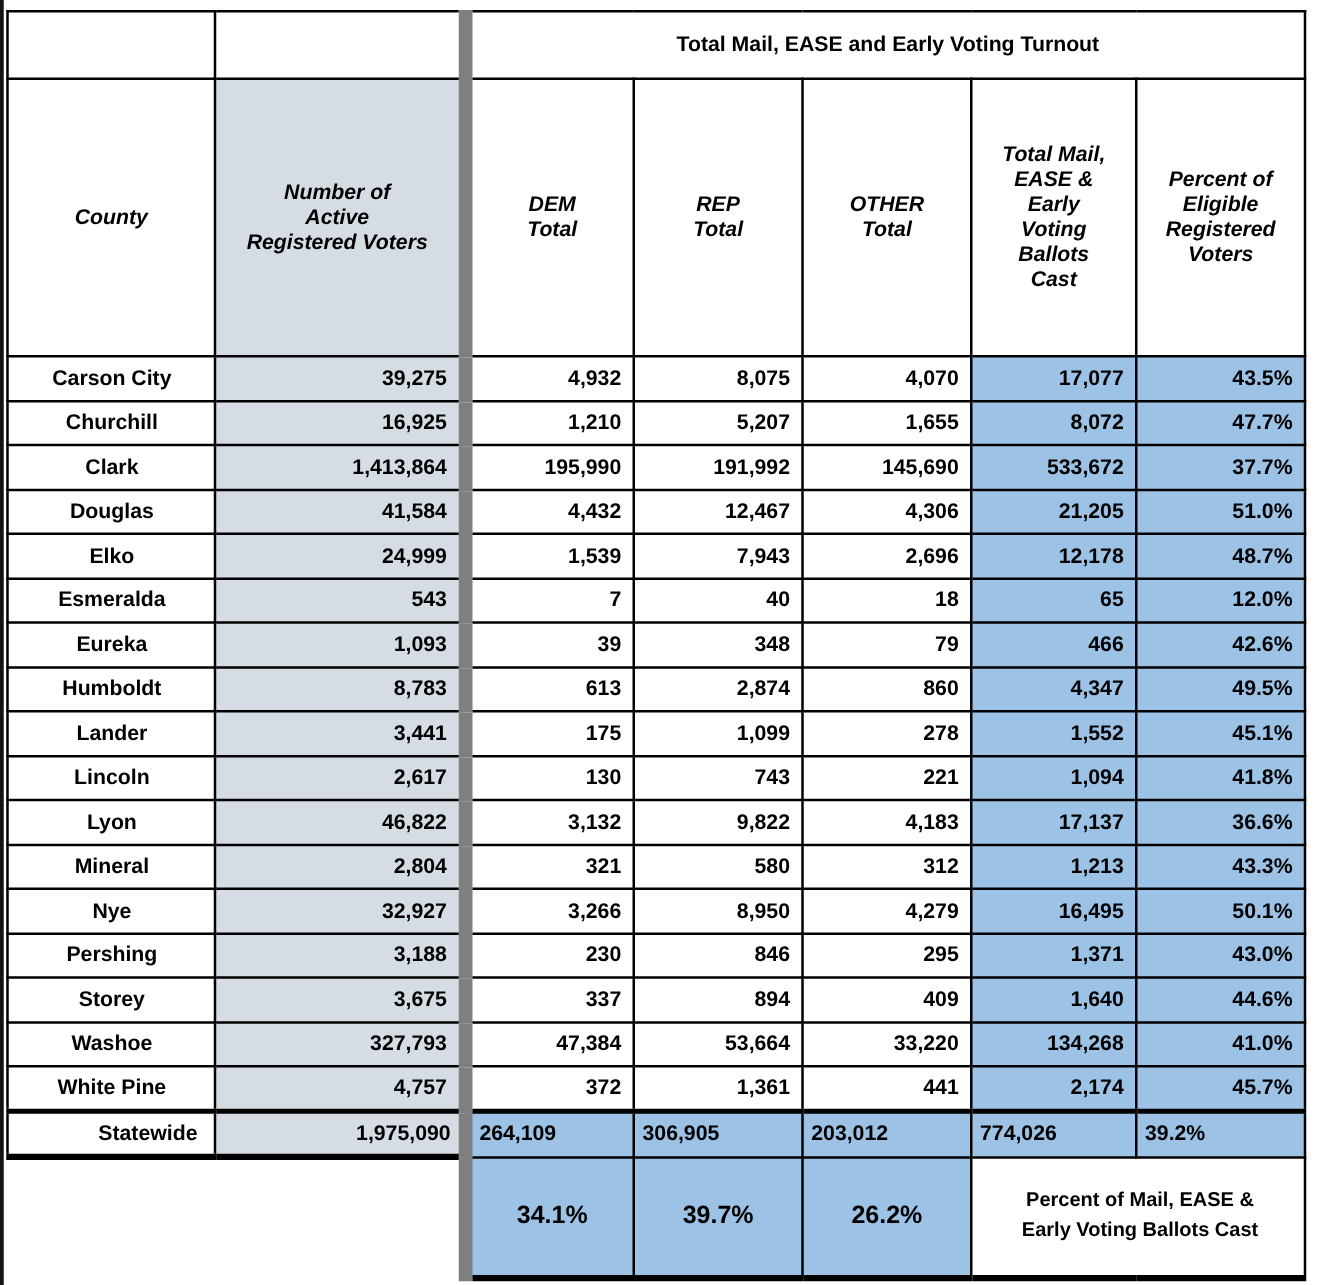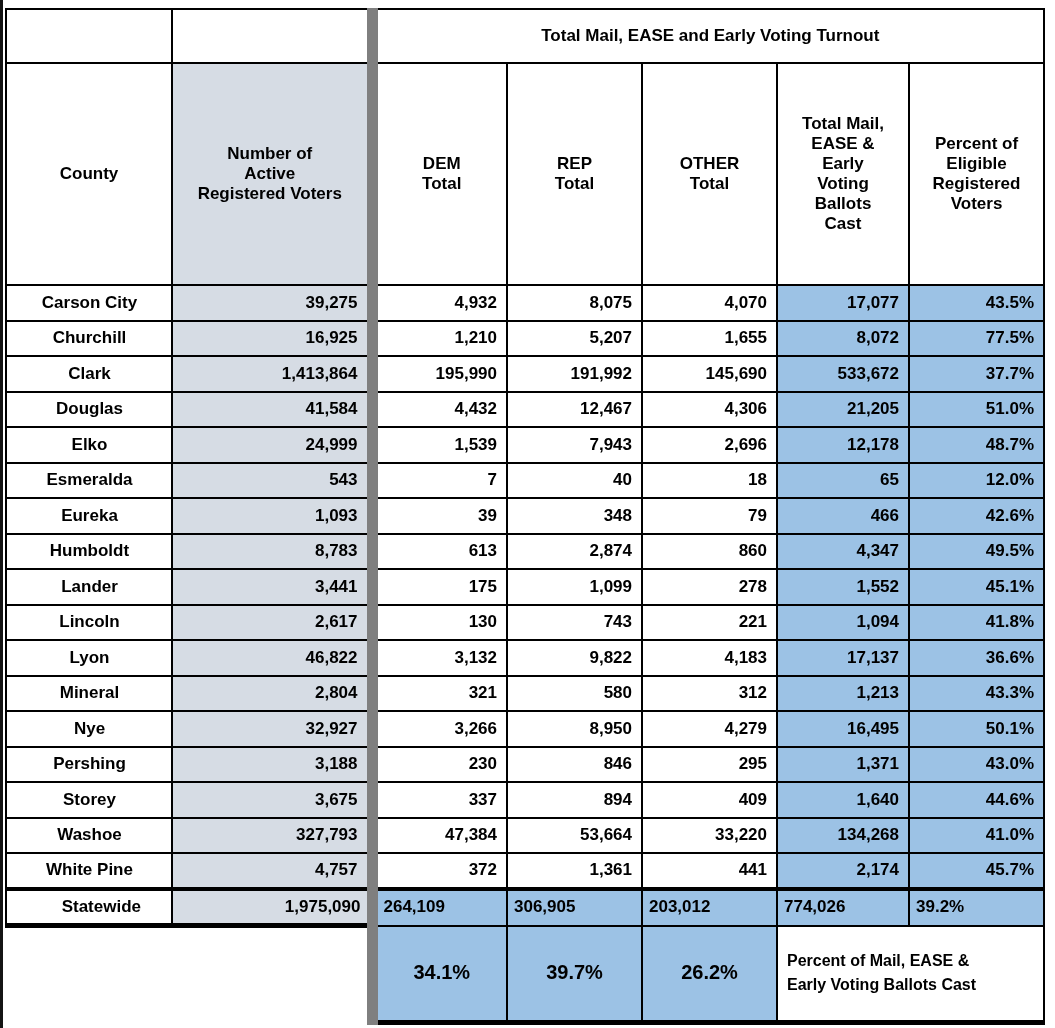--- a/index.html
+++ b/index.html
@@ -72,37 +72,38 @@
     height:54px;
   }
   td.spacer-top{height:54px;}
 
   
   td.head{
     text-align:center;
     height:222px;
     font-size:17px;
     vertical-align:middle;
+    font-style:italic;
   }
   td.head-narrow{font-size:16.5px;}
 
   
   tr.data td{height:35.5px;font-size:17px;}
   tr.data td.county{text-align:center;padding-left:7px;}
   tr.data td.numcell{text-align:right;padding-right:9px;}
 
   
   tr.statewide td{height:37px;font-size:17px;}
-  tr.statewide td.county{text-align:right;padding-right:30px;}
+  tr.statewide td.county{text-align:right;padding-right:13px;}
 
   
   tr.footer td{height:97px;font-size:20px;}
   tr.footer td.pctbig{text-align:center;vertical-align:middle;}
   tr.footer td.footnote{
-    text-align:left;
+    text-align:center;
     font-size:16px;
     vertical-align:middle;
     line-height:1.5;
     padding-left:9px;
   }
   tr.footer td.blank{height:97px;}
 
   .thickbottom{border-bottom:5px solid #000 !important;}
   .thicktop{border-top:4px solid #000 !important;}
 </style>
@@ -146,21 +147,21 @@
           <td class="numcell blue">17,077</td>
           <td class="numcell blue">43.5%</td>
         </tr>
         <tr class="data">
           <td class="county white">Churchill</td>
           <td class="numcell gray sep-right">16,925</td>
           <td class="numcell white">1,210</td>
           <td class="numcell white">5,207</td>
           <td class="numcell white">1,655</td>
           <td class="numcell blue">8,072</td>
-          <td class="numcell blue">77.5%</td>
+          <td class="numcell blue">47.7%</td>
         </tr>
         <tr class="data">
           <td class="county white">Clark</td>
           <td class="numcell gray sep-right">1,413,864</td>
           <td class="numcell white">195,990</td>
           <td class="numcell white">191,992</td>
           <td class="numcell white">145,690</td>
           <td class="numcell blue">533,672</td>
           <td class="numcell blue">37.7%</td>
         </tr>

